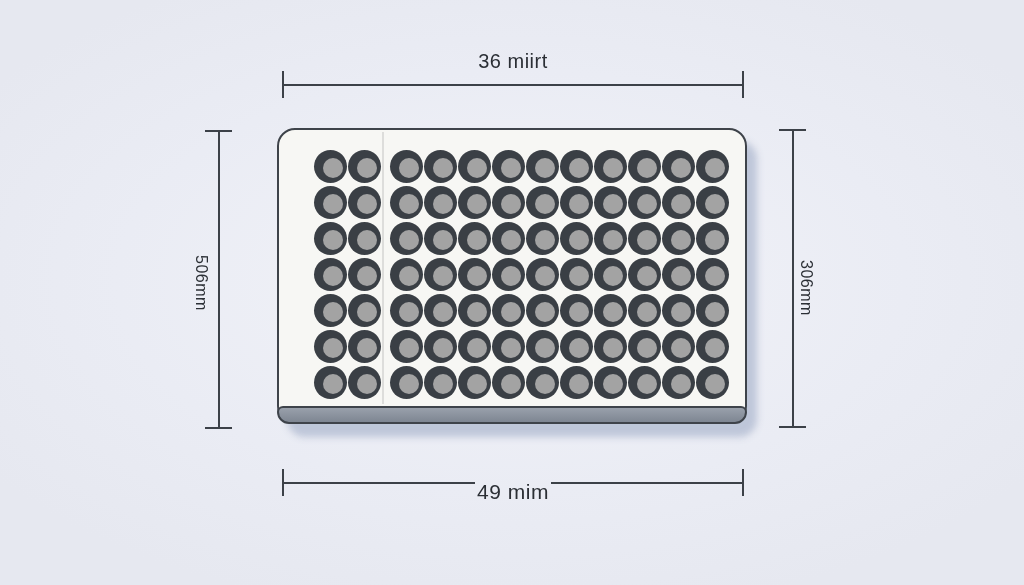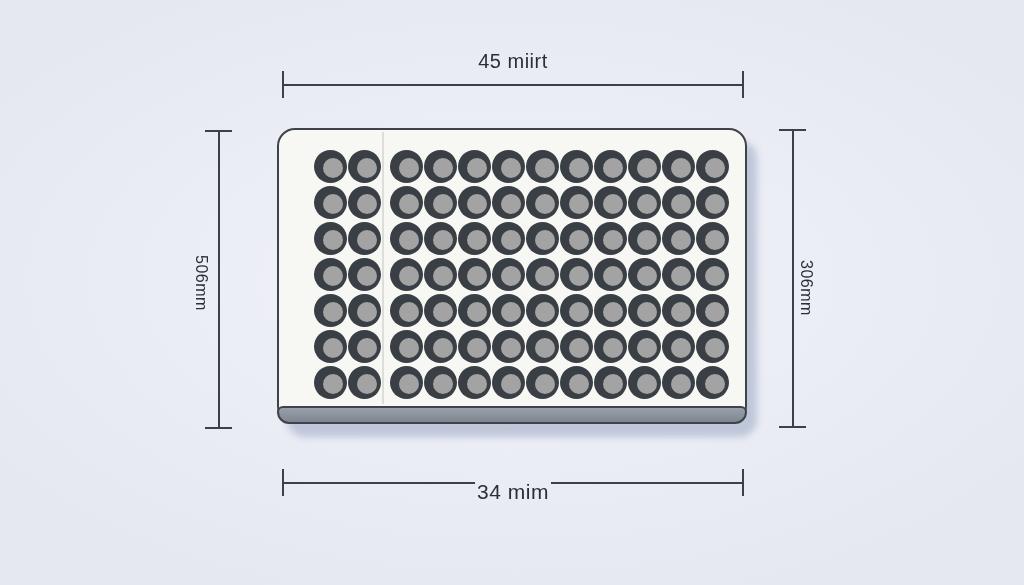--- a/index.html
+++ b/index.html
@@ -39,40 +39,40 @@
     position:absolute;color:#2b2f35;text-align:center;
     font-size:20px;letter-spacing:0.5px;
   }
   .dim-label.side{font-size:16px;width:80px;height:20px;line-height:20px;transform:rotate(90deg);}
 </style>
 </head>
 <body>
 
 <div class="stage">
 
-  <div class="dim-label" style="left:283px;top:50px;width:460px;">45 miirt</div>
+  <div class="dim-label" style="left:283px;top:50px;width:460px;">36 miirt</div>
   <div class="dim-h" style="left:283px;top:84px;width:460px;"></div>
   <div class="tick-v" style="left:282px;top:71px;"></div>
   <div class="tick-v" style="left:742px;top:71px;"></div>
 
   <div class="dim-v" style="left:218px;top:131px;height:297px;"></div>
   <div class="tick-h" style="left:205px;top:130px;"></div>
   <div class="tick-h" style="left:205px;top:427px;"></div>
   <div class="dim-label side" style="left:161px;top:273px;">506mm</div>
 
   <div class="dim-v" style="left:792px;top:130px;height:297px;"></div>
   <div class="tick-h" style="left:779px;top:129px;"></div>
   <div class="tick-h" style="left:779px;top:426px;"></div>
   <div class="dim-label side" style="left:766px;top:278px;">306mm</div>
 
   <div class="dim-h" style="left:283px;top:482px;width:192px;"></div>
   <div class="dim-h" style="left:551px;top:482px;width:192px;"></div>
   <div class="tick-v" style="left:282px;top:469px;"></div>
   <div class="tick-v" style="left:742px;top:469px;"></div>
-  <div class="dim-label" style="left:283px;top:480px;width:460px;font-size:21px;">34 mim</div>
+  <div class="dim-label" style="left:283px;top:480px;width:460px;font-size:21px;">49 mim</div>
 
   <div class="plate">
     <div class="plate-divider"></div>
     <div class="wells" id="wells">
         <div class="well-row">
           <div class="well" style="background: rgb(58, 63, 69);">
             <div class="well-inner" style="background: rgb(163, 163, 163);"></div>
           </div>
           <div class="well" style="background: rgb(58, 63, 69);">
             <div class="well-inner" style="background: rgb(163, 163, 163);"></div>

